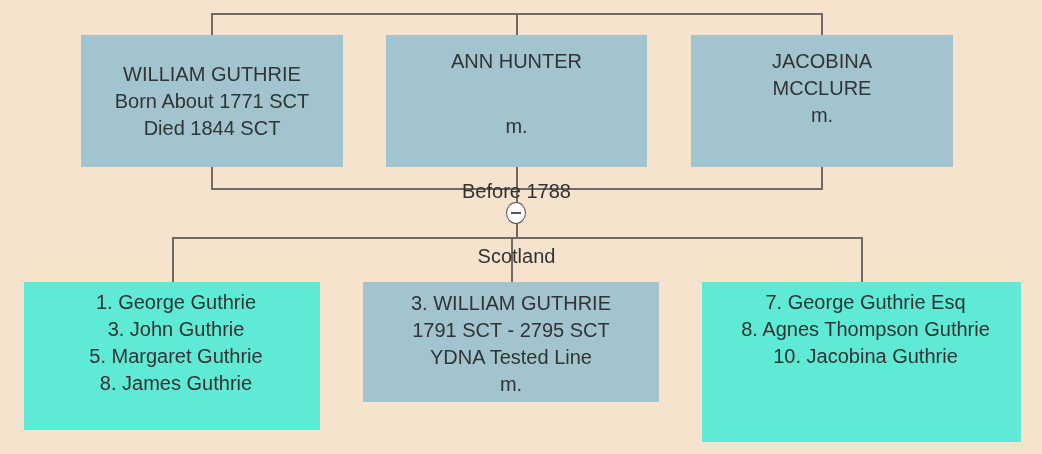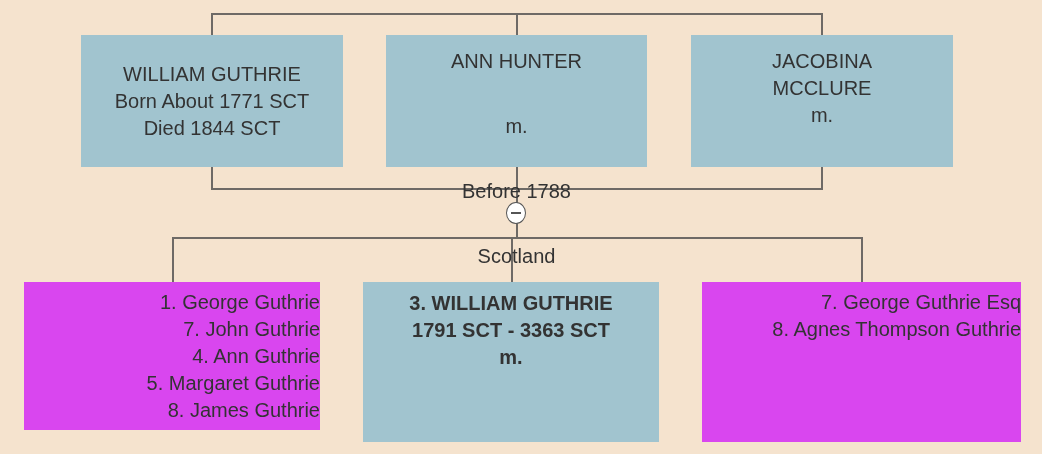--- a/index.html
+++ b/index.html
@@ -2,21 +2,21 @@
 <html><head>
 <meta charset="utf-8">
 <style>
   html, body { margin:0; padding:0; }
   body { width:1042px; height:454px; background:#F5E3CE; position:relative; overflow:hidden;
          font-family:"Liberation Sans", sans-serif; color:#333333; }
   .line { position:absolute; background:#6e6a66; }
   .box { position:absolute; box-sizing:border-box; font-size:20px; line-height:27px; }
   .parent { background:#A1C4CF; display:flex; flex-direction:column; justify-content:center; align-items:center; text-align:center; }
   .child-dark { background:#A1C4CF; text-align:center; padding-top:8px; }
-  .child-light { background:#d946ef; text-align:right; padding:7px 0 12px 8px; }
+  .child-light { background:#5eead4; text-align:center; padding:7px 0 12px 8px; }
   .row { display:block; white-space:nowrap; }
   .toggle { position:absolute; left:506px; top:202px; width:20px; height:22px; box-sizing:border-box;
             border:1.5px solid #555; border-radius:50%; background:#ffffff; cursor:pointer; }
   .toggle .minus { position:absolute; left:4px; right:4px; top:9px; height:2px; background:#555; }
 </style>
 </head>
 <body>
 
 <div class="line" style="left:212px; top:13px; width:611px; height:2px;"></div>
 <div class="line" style="left:211px; top:13px; width:2px; height:23px;"></div>
@@ -52,28 +52,29 @@
 </div>
 
 <div class="box parent" style="left:691px; top:35px; width:262px; height:132px; justify-content:flex-start; padding-top:13px;">
   <span class="row">JACOBINA</span>
   <span class="row">MCCLURE</span>
   <span class="row">m.</span>
 </div>
 
 <div class="box child-light" style="left:24px; top:282px; width:296px; height:148px;">
   <span class="row">1. George Guthrie</span>
-  <span class="row">7. John Guthrie</span>
-  <span class="row">4. Ann Guthrie</span>
+  <span class="row">3. John Guthrie</span>
   <span class="row">5. Margaret Guthrie</span>
   <span class="row">8. James Guthrie</span>
 </div>
 
-<div class="box child-dark" style="left:363px; top:282px; width:296px; height:160px;font-weight:bold;">
+<div class="box child-dark" style="left:363px; top:282px; width:296px; height:120px;">
   <span class="row">3. WILLIAM GUTHRIE</span>
-  <span class="row">1791 SCT - 3363 SCT</span>
+  <span class="row">1791 SCT - 2795 SCT</span>
+  <span class="row">YDNA Tested Line</span>
   <span class="row">m.</span>
 </div>
 
 <div class="box child-light" style="left:702px; top:282px; width:319px; height:160px;">
   <span class="row">7. George Guthrie Esq</span>
   <span class="row">8. Agnes Thompson Guthrie</span>
+  <span class="row">10. Jacobina Guthrie</span>
 </div>
 
 </body></html>

